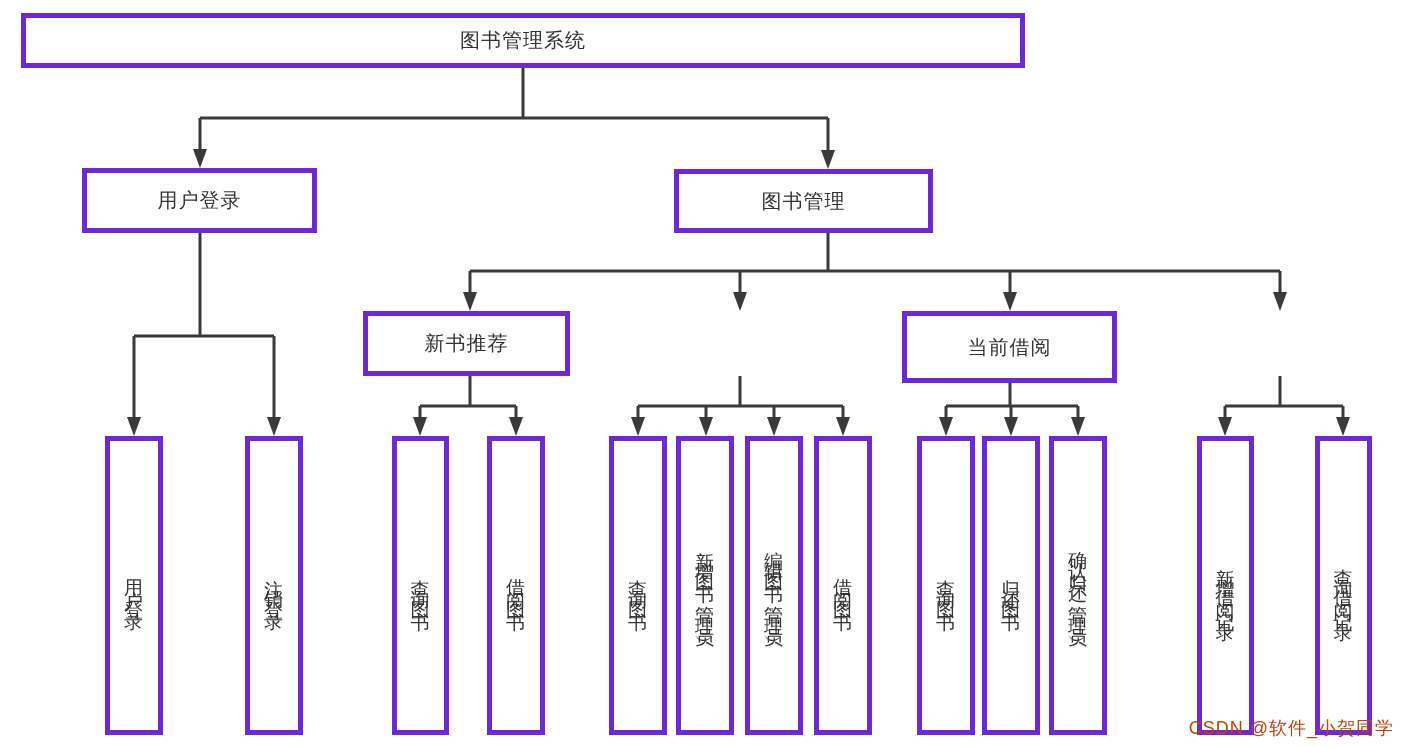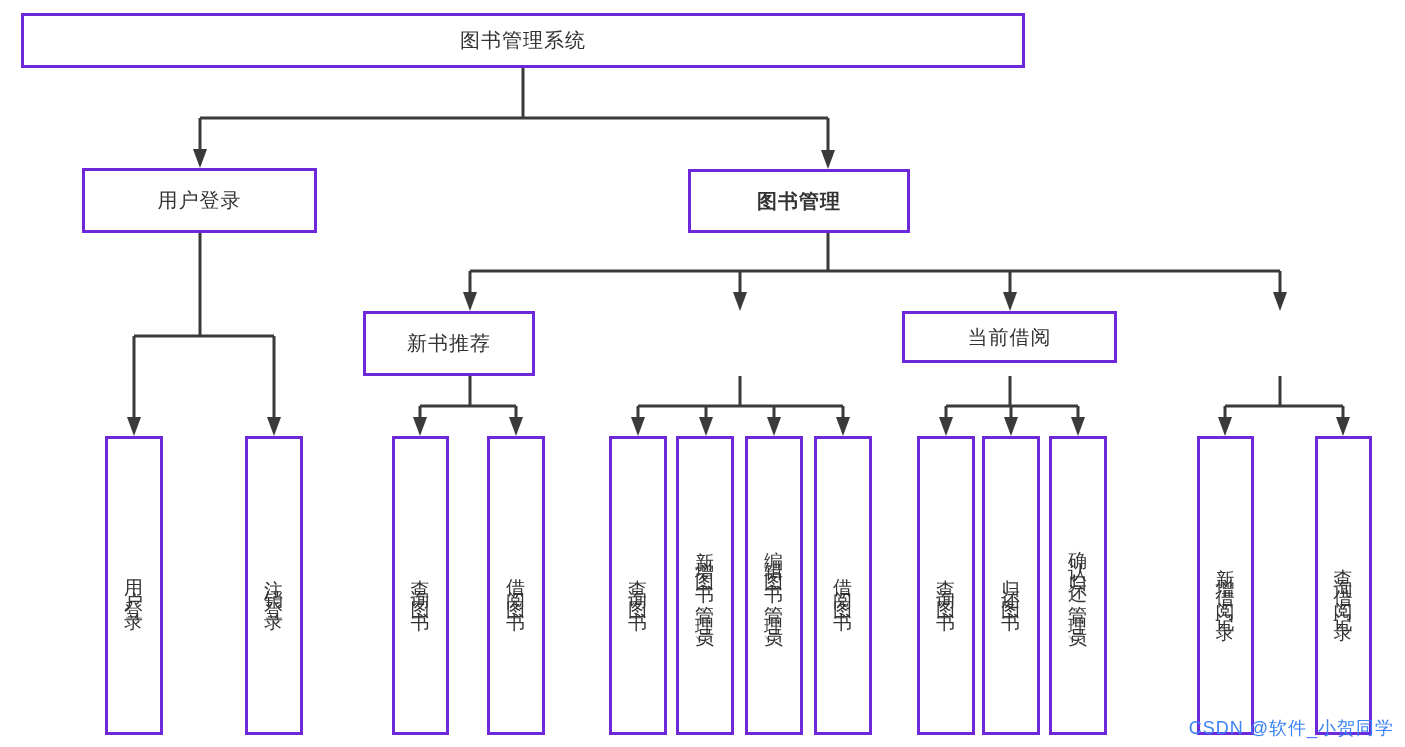--- a/index.html
+++ b/index.html
@@ -16,21 +16,21 @@
     overflow: hidden;
   }
   #wires {
     position: absolute;
     left: 0; top: 0;
     width: 1405px; height: 747px;
   }
   .node {
     position: absolute;
     box-sizing: border-box;
-    border: 3px solid #6d28d9;
+    border: 5px solid #6d28d9;
     background: #ffffff;
     display: flex;
     align-items: center;
     justify-content: center;
     color: #333333;
     font-size: 20px;
     letter-spacing: 1px;
     z-index: 2;
   }
   .leaf {
@@ -38,21 +38,21 @@
     text-orientation: mixed;
     font-size: 19px;
     letter-spacing: 11px;
     line-height: 1;
   }
   #watermark {
     position: absolute;
     right: 11px;
     top: 716px;
     font-size: 18px;
-    color: #3b82f6;
+    color: #c2410c;
     letter-spacing: 1px;
     z-index: 3;
     white-space: nowrap;
   }
 </style>
 </head>
 <body>
 
 <div id="canvas">
 
@@ -92,24 +92,24 @@
       <polygon points="1004,417 1018,417 1011,436"></polygon>
       <polygon points="1071,417 1085,417 1078,436"></polygon>
       <polygon points="1218,417 1232,417 1225,436"></polygon>
       <polygon points="1336,417 1350,417 1343,436"></polygon>
     </g>
   </svg>
 
   <div class="node" style="left:21px; top:13px; width:1004px; height:55px;">图书管理系统</div>
 
   <div class="node" style="left:82px; top:168px; width:235px; height:65px;">用户登录</div>
-  <div class="node" style="left:688px; top:169px; width:222px; height:64px;font-weight:bold;">图书管理</div>
+  <div class="node" style="left:674px; top:169px; width:259px; height:64px;">图书管理</div>
 
-  <div class="node" style="left:363px; top:311px; width:172px; height:65px;">新书推荐</div>
-  <div class="node" style="left:902px; top:311px; width:215px; height:52px;">当前借阅</div>
+  <div class="node" style="left:363px; top:311px; width:207px; height:65px;">新书推荐</div>
+  <div class="node" style="left:902px; top:311px; width:215px; height:72px;">当前借阅</div>
 
   <div class="node leaf" style="left:105px; top:436px; width:58px; height:299px;">用户登录</div>
   <div class="node leaf" style="left:245px; top:436px; width:58px; height:299px;">注销登录</div>
 
   <div class="node leaf" style="left:392px; top:436px; width:57px; height:299px;">查询图书</div>
   <div class="node leaf" style="left:487px; top:436px; width:58px; height:299px;">借阅图书</div>
 
   <div class="node leaf" style="left:609px; top:436px; width:58px; height:299px;">查询图书</div>
   <div class="node leaf" style="left:676px; top:436px; width:58px; height:299px;">新增图书（管理员）</div>
   <div class="node leaf" style="left:745px; top:436px; width:58px; height:299px;">编辑图书（管理员）</div>

